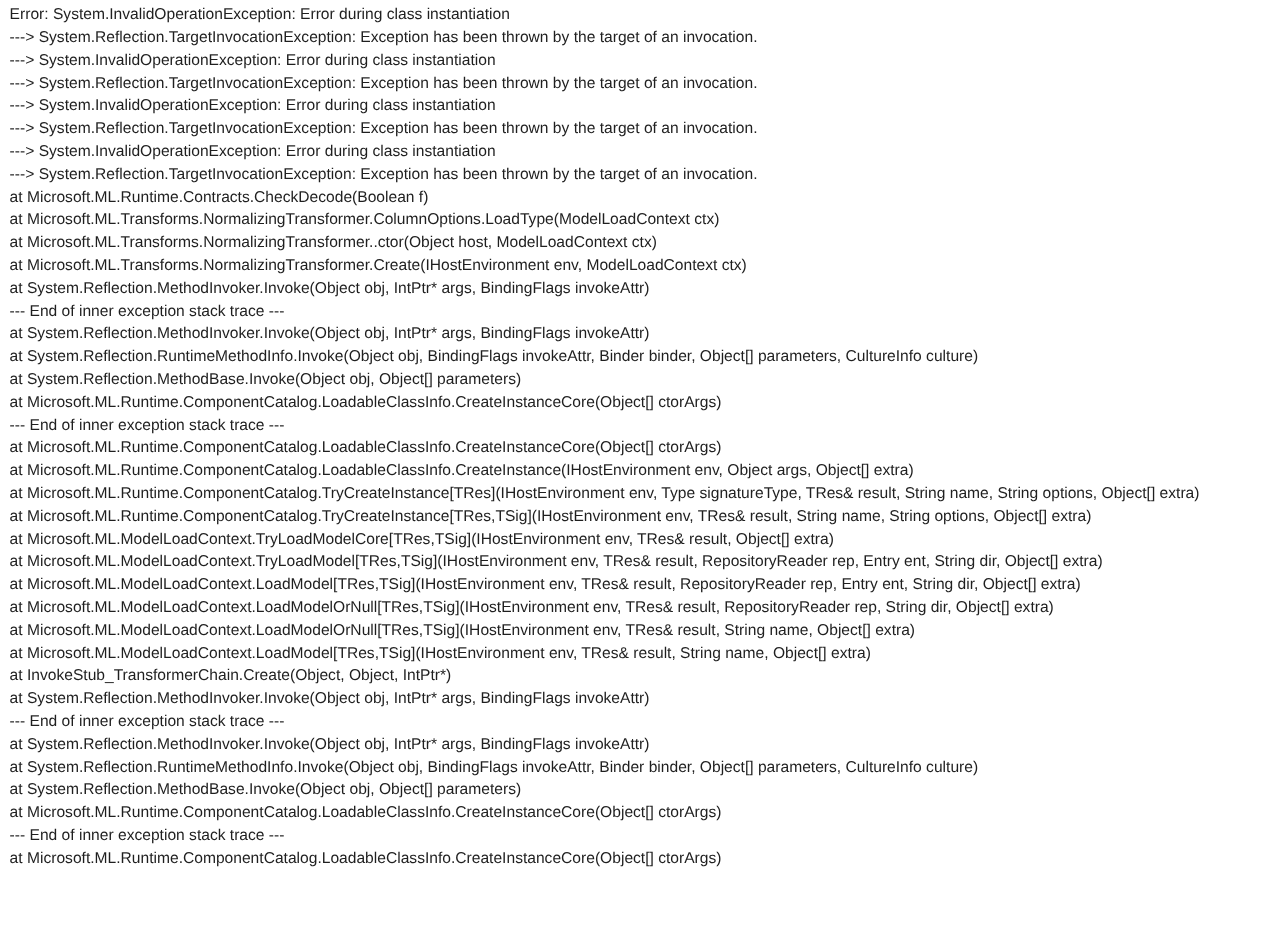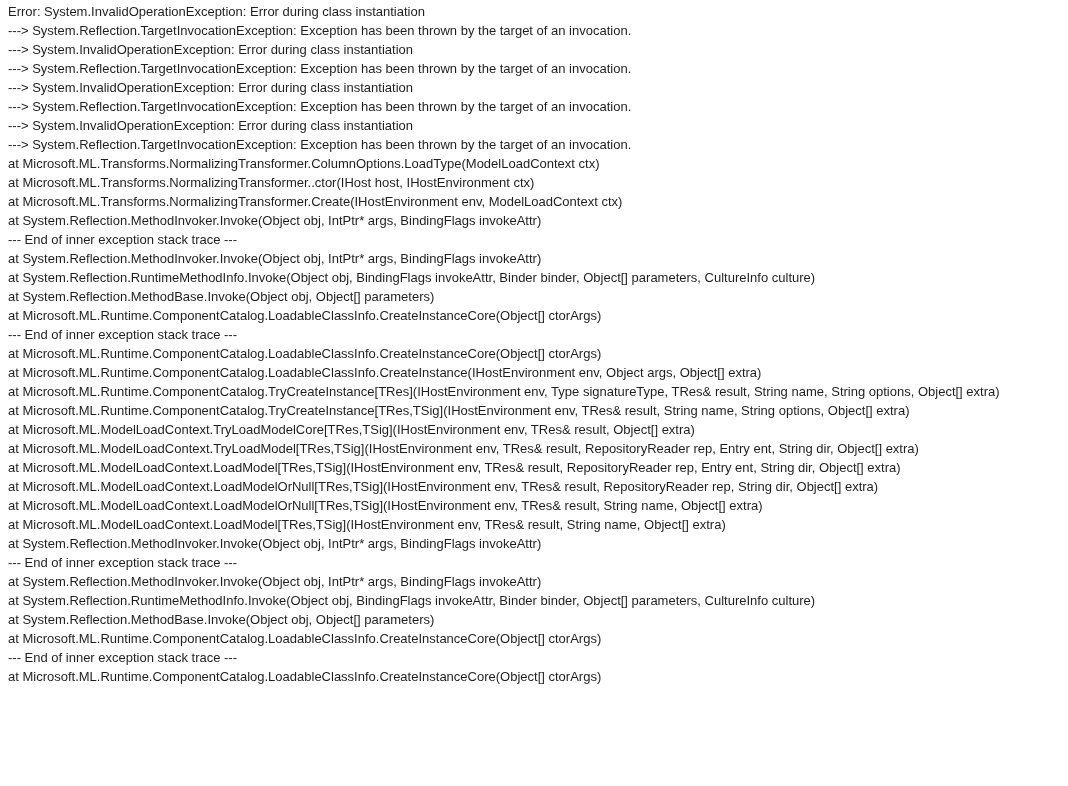--- a/index.html
+++ b/index.html
@@ -18,40 +18,42 @@
 
 <div id="error-log">
     <div class="line">Error: System.InvalidOperationException: Error during class instantiation</div>
     <div class="line">---&gt; System.Reflection.TargetInvocationException: Exception has been thrown by the target of an invocation.</div>
     <div class="line">---&gt; System.InvalidOperationException: Error during class instantiation</div>
     <div class="line">---&gt; System.Reflection.TargetInvocationException: Exception has been thrown by the target of an invocation.</div>
     <div class="line">---&gt; System.InvalidOperationException: Error during class instantiation</div>
     <div class="line">---&gt; System.Reflection.TargetInvocationException: Exception has been thrown by the target of an invocation.</div>
     <div class="line">---&gt; System.InvalidOperationException: Error during class instantiation</div>
     <div class="line">---&gt; System.Reflection.TargetInvocationException: Exception has been thrown by the target of an invocation.</div>
+    <div class="line">at Microsoft.ML.Runtime.Contracts.CheckDecode(Boolean f)</div>
     <div class="line">at Microsoft.ML.Transforms.NormalizingTransformer.ColumnOptions.LoadType(ModelLoadContext ctx)</div>
-    <div class="line">at Microsoft.ML.Transforms.NormalizingTransformer..ctor(IHost host, IHostEnvironment ctx)</div>
+    <div class="line">at Microsoft.ML.Transforms.NormalizingTransformer..ctor(Object host, ModelLoadContext ctx)</div>
     <div class="line">at Microsoft.ML.Transforms.NormalizingTransformer.Create(IHostEnvironment env, ModelLoadContext ctx)</div>
     <div class="line">at System.Reflection.MethodInvoker.Invoke(Object obj, IntPtr* args, BindingFlags invokeAttr)</div>
     <div class="line">--- End of inner exception stack trace ---</div>
     <div class="line">at System.Reflection.MethodInvoker.Invoke(Object obj, IntPtr* args, BindingFlags invokeAttr)</div>
     <div class="line">at System.Reflection.RuntimeMethodInfo.Invoke(Object obj, BindingFlags invokeAttr, Binder binder, Object[] parameters, CultureInfo culture)</div>
     <div class="line">at System.Reflection.MethodBase.Invoke(Object obj, Object[] parameters)</div>
     <div class="line">at Microsoft.ML.Runtime.ComponentCatalog.LoadableClassInfo.CreateInstanceCore(Object[] ctorArgs)</div>
     <div class="line">--- End of inner exception stack trace ---</div>
     <div class="line">at Microsoft.ML.Runtime.ComponentCatalog.LoadableClassInfo.CreateInstanceCore(Object[] ctorArgs)</div>
     <div class="line">at Microsoft.ML.Runtime.ComponentCatalog.LoadableClassInfo.CreateInstance(IHostEnvironment env, Object args, Object[] extra)</div>
     <div class="line">at Microsoft.ML.Runtime.ComponentCatalog.TryCreateInstance[TRes](IHostEnvironment env, Type signatureType, TRes&amp; result, String name, String options, Object[] extra)</div>
     <div class="line">at Microsoft.ML.Runtime.ComponentCatalog.TryCreateInstance[TRes,TSig](IHostEnvironment env, TRes&amp; result, String name, String options, Object[] extra)</div>
     <div class="line">at Microsoft.ML.ModelLoadContext.TryLoadModelCore[TRes,TSig](IHostEnvironment env, TRes&amp; result, Object[] extra)</div>
     <div class="line">at Microsoft.ML.ModelLoadContext.TryLoadModel[TRes,TSig](IHostEnvironment env, TRes&amp; result, RepositoryReader rep, Entry ent, String dir, Object[] extra)</div>
     <div class="line">at Microsoft.ML.ModelLoadContext.LoadModel[TRes,TSig](IHostEnvironment env, TRes&amp; result, RepositoryReader rep, Entry ent, String dir, Object[] extra)</div>
     <div class="line">at Microsoft.ML.ModelLoadContext.LoadModelOrNull[TRes,TSig](IHostEnvironment env, TRes&amp; result, RepositoryReader rep, String dir, Object[] extra)</div>
     <div class="line">at Microsoft.ML.ModelLoadContext.LoadModelOrNull[TRes,TSig](IHostEnvironment env, TRes&amp; result, String name, Object[] extra)</div>
     <div class="line">at Microsoft.ML.ModelLoadContext.LoadModel[TRes,TSig](IHostEnvironment env, TRes&amp; result, String name, Object[] extra)</div>
+    <div class="line">at InvokeStub_TransformerChain.Create(Object, Object, IntPtr*)</div>
     <div class="line">at System.Reflection.MethodInvoker.Invoke(Object obj, IntPtr* args, BindingFlags invokeAttr)</div>
     <div class="line">--- End of inner exception stack trace ---</div>
     <div class="line">at System.Reflection.MethodInvoker.Invoke(Object obj, IntPtr* args, BindingFlags invokeAttr)</div>
     <div class="line">at System.Reflection.RuntimeMethodInfo.Invoke(Object obj, BindingFlags invokeAttr, Binder binder, Object[] parameters, CultureInfo culture)</div>
     <div class="line">at System.Reflection.MethodBase.Invoke(Object obj, Object[] parameters)</div>
     <div class="line">at Microsoft.ML.Runtime.ComponentCatalog.LoadableClassInfo.CreateInstanceCore(Object[] ctorArgs)</div>
     <div class="line">--- End of inner exception stack trace ---</div>
     <div class="line">at Microsoft.ML.Runtime.ComponentCatalog.LoadableClassInfo.CreateInstanceCore(Object[] ctorArgs)</div>
   </div>
 

